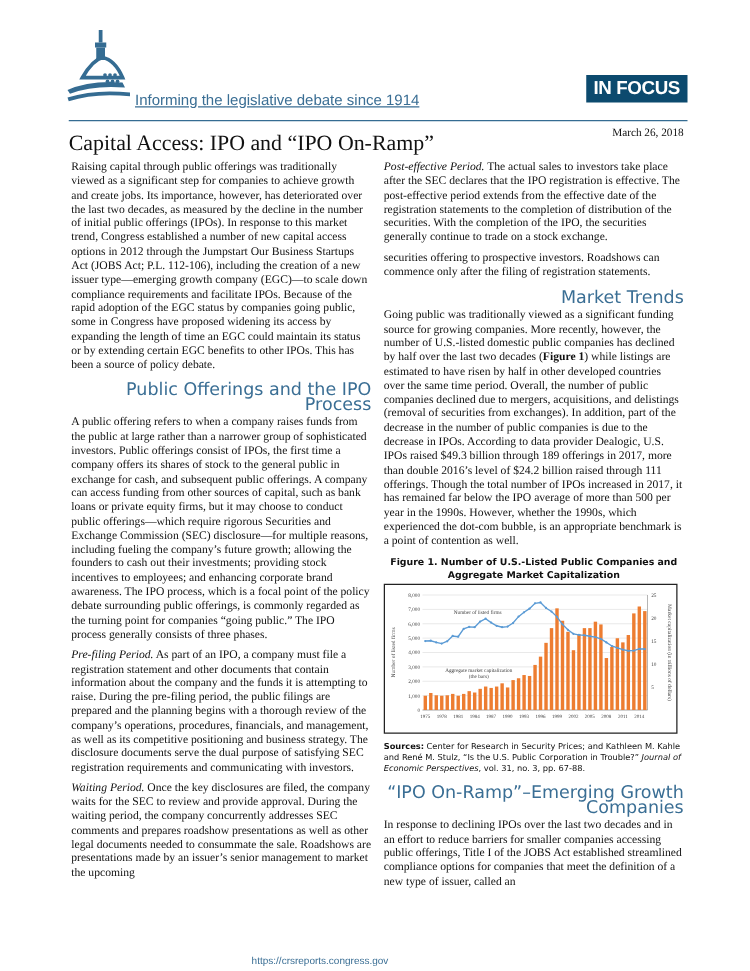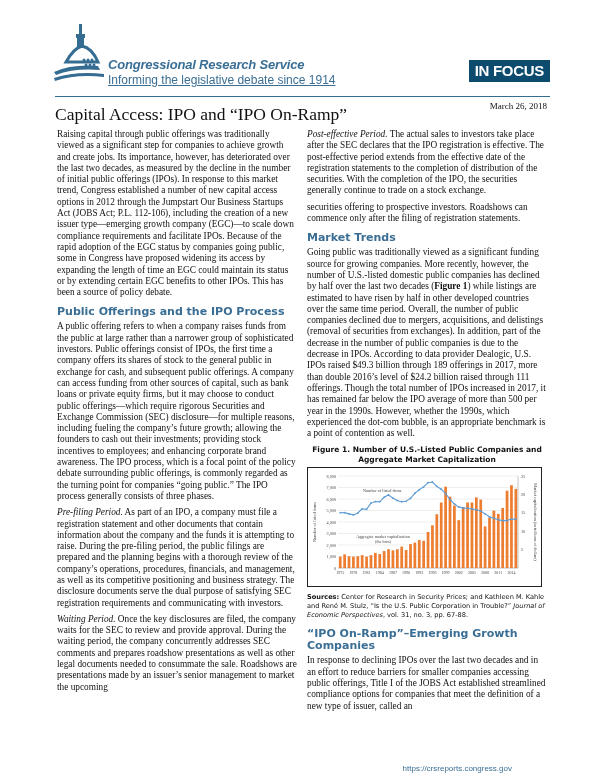--- a/index.html
+++ b/index.html
@@ -9,25 +9,25 @@
   .crs-name { position: absolute; left: 56px; top: 35px; font-family: "Liberation Sans", sans-serif; font-style: italic; font-weight: bold; font-size: 13px; color: #3a6e94; letter-spacing: -0.2px; }
   .crs-tag { position: absolute; left: 56px; top: 51px; font-family: "Liberation Sans", sans-serif; font-size: 12px; color: #3a6e94; text-decoration: underline; }
   .infocus { position: absolute; right: 0; top: 38px; background: #0c4a6e; color: #fff; font-family: "Liberation Sans", sans-serif; font-weight: bold; font-size: 15px; padding: 2px 6px 3px 6px; letter-spacing: -0.3px; }
   .rule { position: absolute; left: 55px; top: 96px; width: 495px; height: 1px; background: #356c92; }
   .date { position: absolute; right: 53px; top: 101px; font-size: 9px; margin-left: 12px; }
   .title { position: absolute; left: 55px; top: 104px; font-size: 17.5px; font-weight: normal; margin: 0; }
   .col { position: absolute; top: 129px; width: 240px; font-size: 9.3px; line-height: 11.3px; }
   .col.left { left: 57px; }
   .col.right { left: 307px; }
   .col p { margin: 0 0 5px 0; }
-  .col h2 { font-family: "DejaVu Sans", sans-serif; font-weight: bold; font-size: 11px; color: #3a6e94; margin: 8px 0 3px 0; line-height: 12px; }
+  .col h2 { font-family: "DejaVu Sans", sans-serif; font-weight: normal; font-size: 14px; color: #3a6e94; margin: 8px 0 3px 0; line-height: 12px; text-align: right; }
   .col h3 { font-family: "DejaVu Sans", sans-serif; font-weight: bold; font-size: 7.5px; margin: 6px 0 3px 0; line-height: 9.5px; text-align: center; }
   .fig-box { border: 1.5px solid #222; width: 233px; height: 118px; position: relative; margin-bottom: 6px; }
   .sources { font-family: "DejaVu Sans", sans-serif; font-size: 6.6px; line-height: 9px; margin: 0 0 6px 0; }
-  .footer { position: absolute; left: 0; width: 512px; top: 764px; text-align: right; font-family: "Liberation Sans", sans-serif; font-size: 8px; color: #3a6e94; }
+  .footer { position: absolute; left: 0; width: 512px; top: 764px; text-align: center; font-family: "Liberation Sans", sans-serif; font-size: 8px; color: #3a6e94; }
   svg text { font-family: "Liberation Serif", serif; }
 </style>
 </head>
 <body>
 
 <div class="header">
   <svg class="logo" viewBox="0 0 56 64">
     <g fill="#356c92">
       <rect x="27" y="2" width="3" height="10"></rect>
       <rect x="24" y="12" width="9" height="4"></rect>
@@ -36,21 +36,20 @@
       <circle cx="32" cy="38" r="1.5"></circle>
         <circle cx="36" cy="38" r="1.5"></circle>
         <circle cx="40" cy="38" r="1.5"></circle>
       <circle cx="34" cy="43" r="1.5"></circle>
         <circle cx="38" cy="43" r="1.5"></circle>
         <circle cx="42" cy="43" r="1.5"></circle>
       <path d="M2 50 Q20 42 46 44 L48 48 Q22 46 4 53 Z"></path>
       <path d="M2 56 Q24 49 52 52 L52 55 Q24 52 3 59 Z"></path>
     </g>
   </svg>
-  <div class="crs-name">Congressional Research Service</div>
   <div class="crs-tag">Informing the legislative debate since 1914</div>
   <div class="infocus">IN FOCUS</div>
 </div>
 <div class="rule"></div>
 <div class="date">March 26, 2018</div>
 <h1 class="title">Capital Access: IPO and “IPO On-Ramp”</h1>
 
 <div class="col left">
   <p>Raising capital through public offerings was traditionally viewed as a significant step for companies to achieve growth and create jobs. Its importance, however, has deteriorated over the last two decades, as measured by the decline in the number of initial public offerings (IPOs). In response to this market trend, Congress established a number of new capital access options in 2012 through the Jumpstart Our Business Startups Act (JOBS Act; P.L. 112-106), including the creation of a new issuer type—emerging growth company (EGC)—to scale down compliance requirements and facilitate IPOs. Because of the rapid adoption of the EGC status by companies going public, some in Congress have proposed widening its access by expanding the length of time an EGC could maintain its status or by extending certain EGC benefits to other IPOs. This has been a source of policy debate.</p>
   <h2>Public Offerings and the IPO Process</h2>

